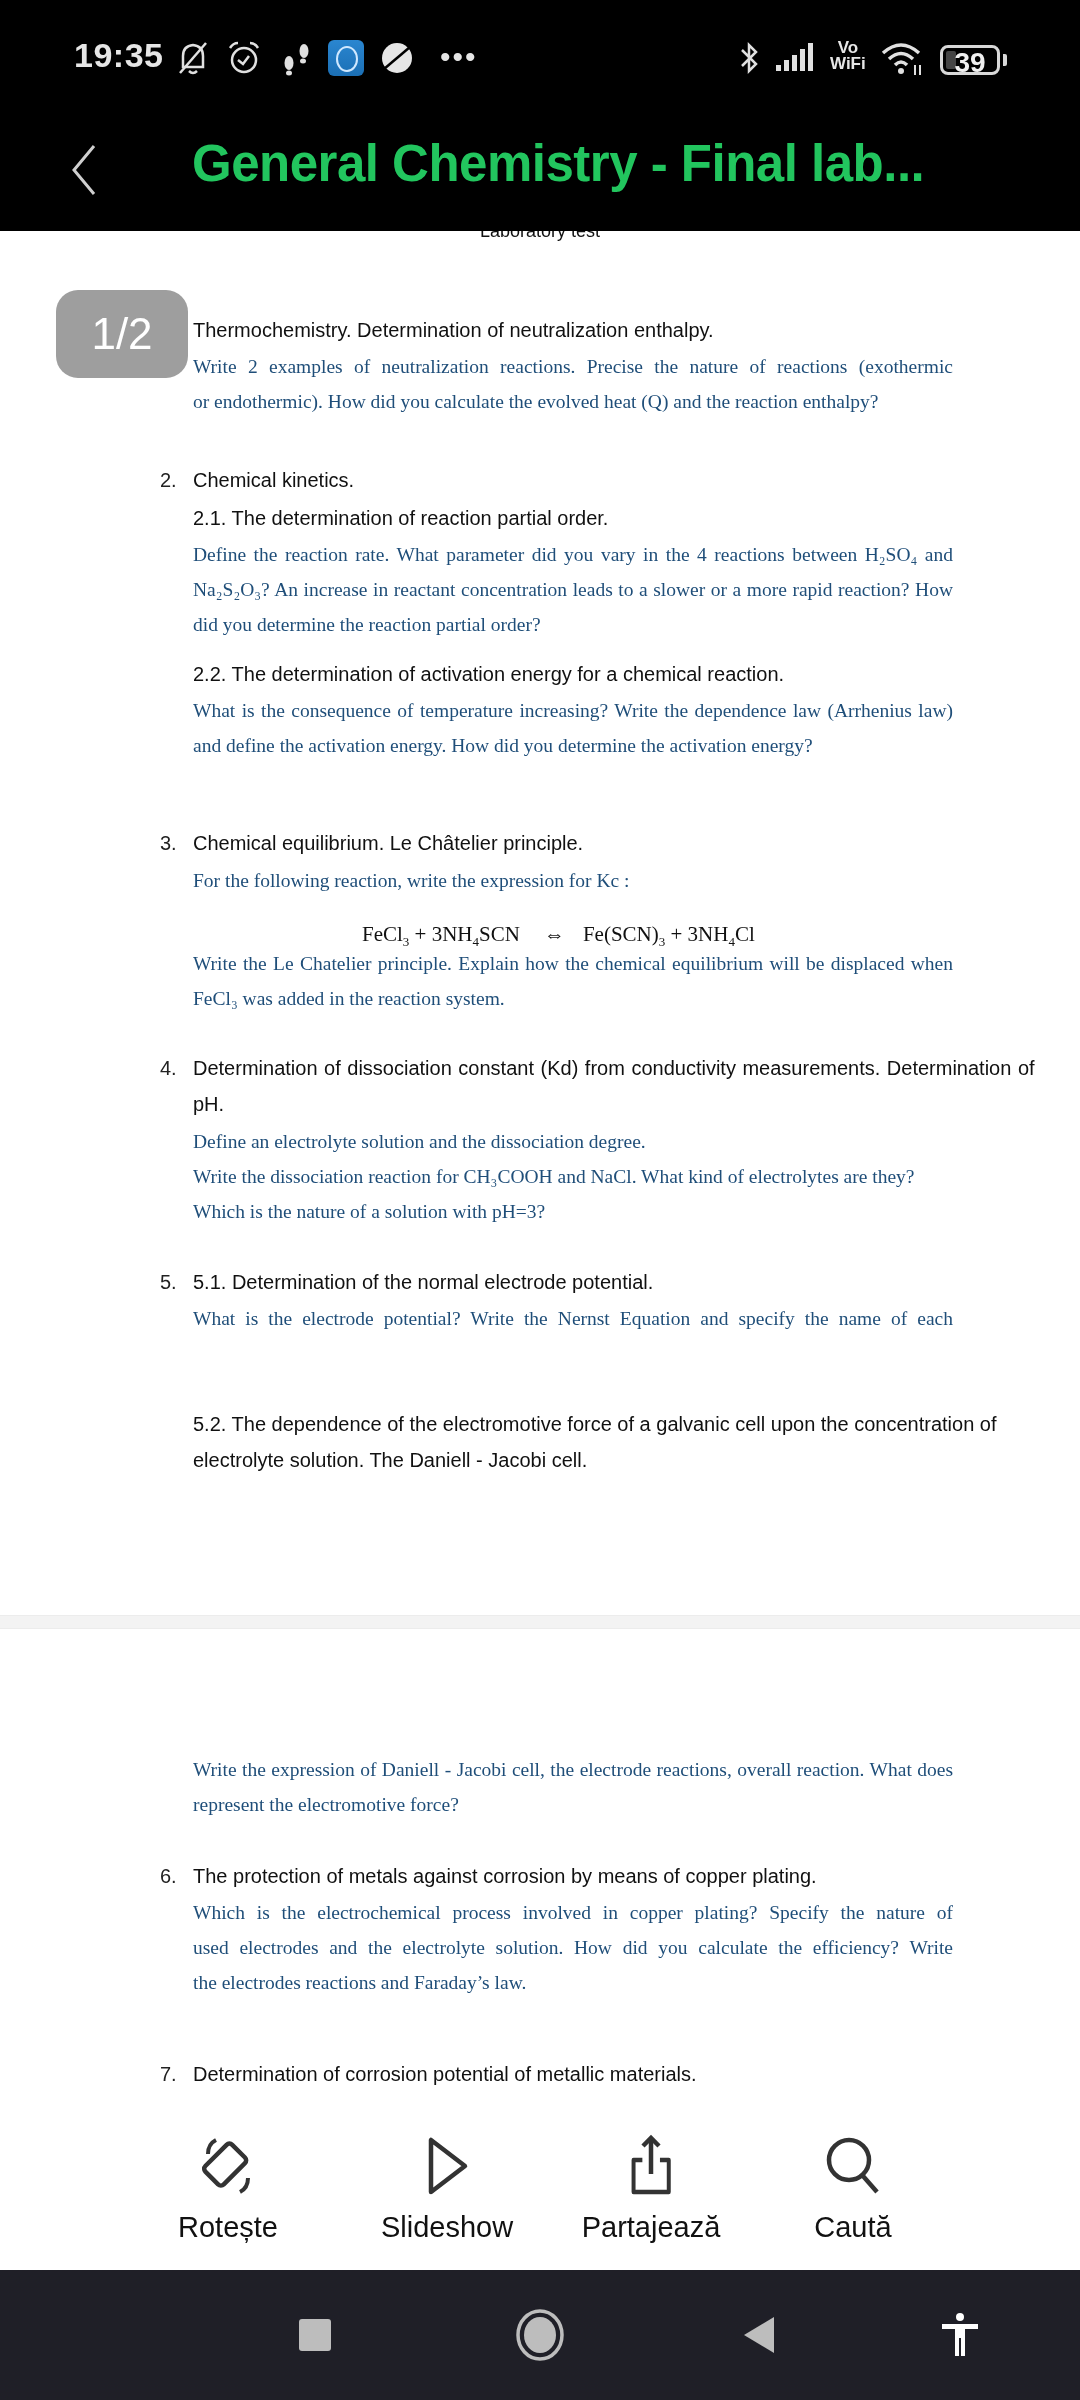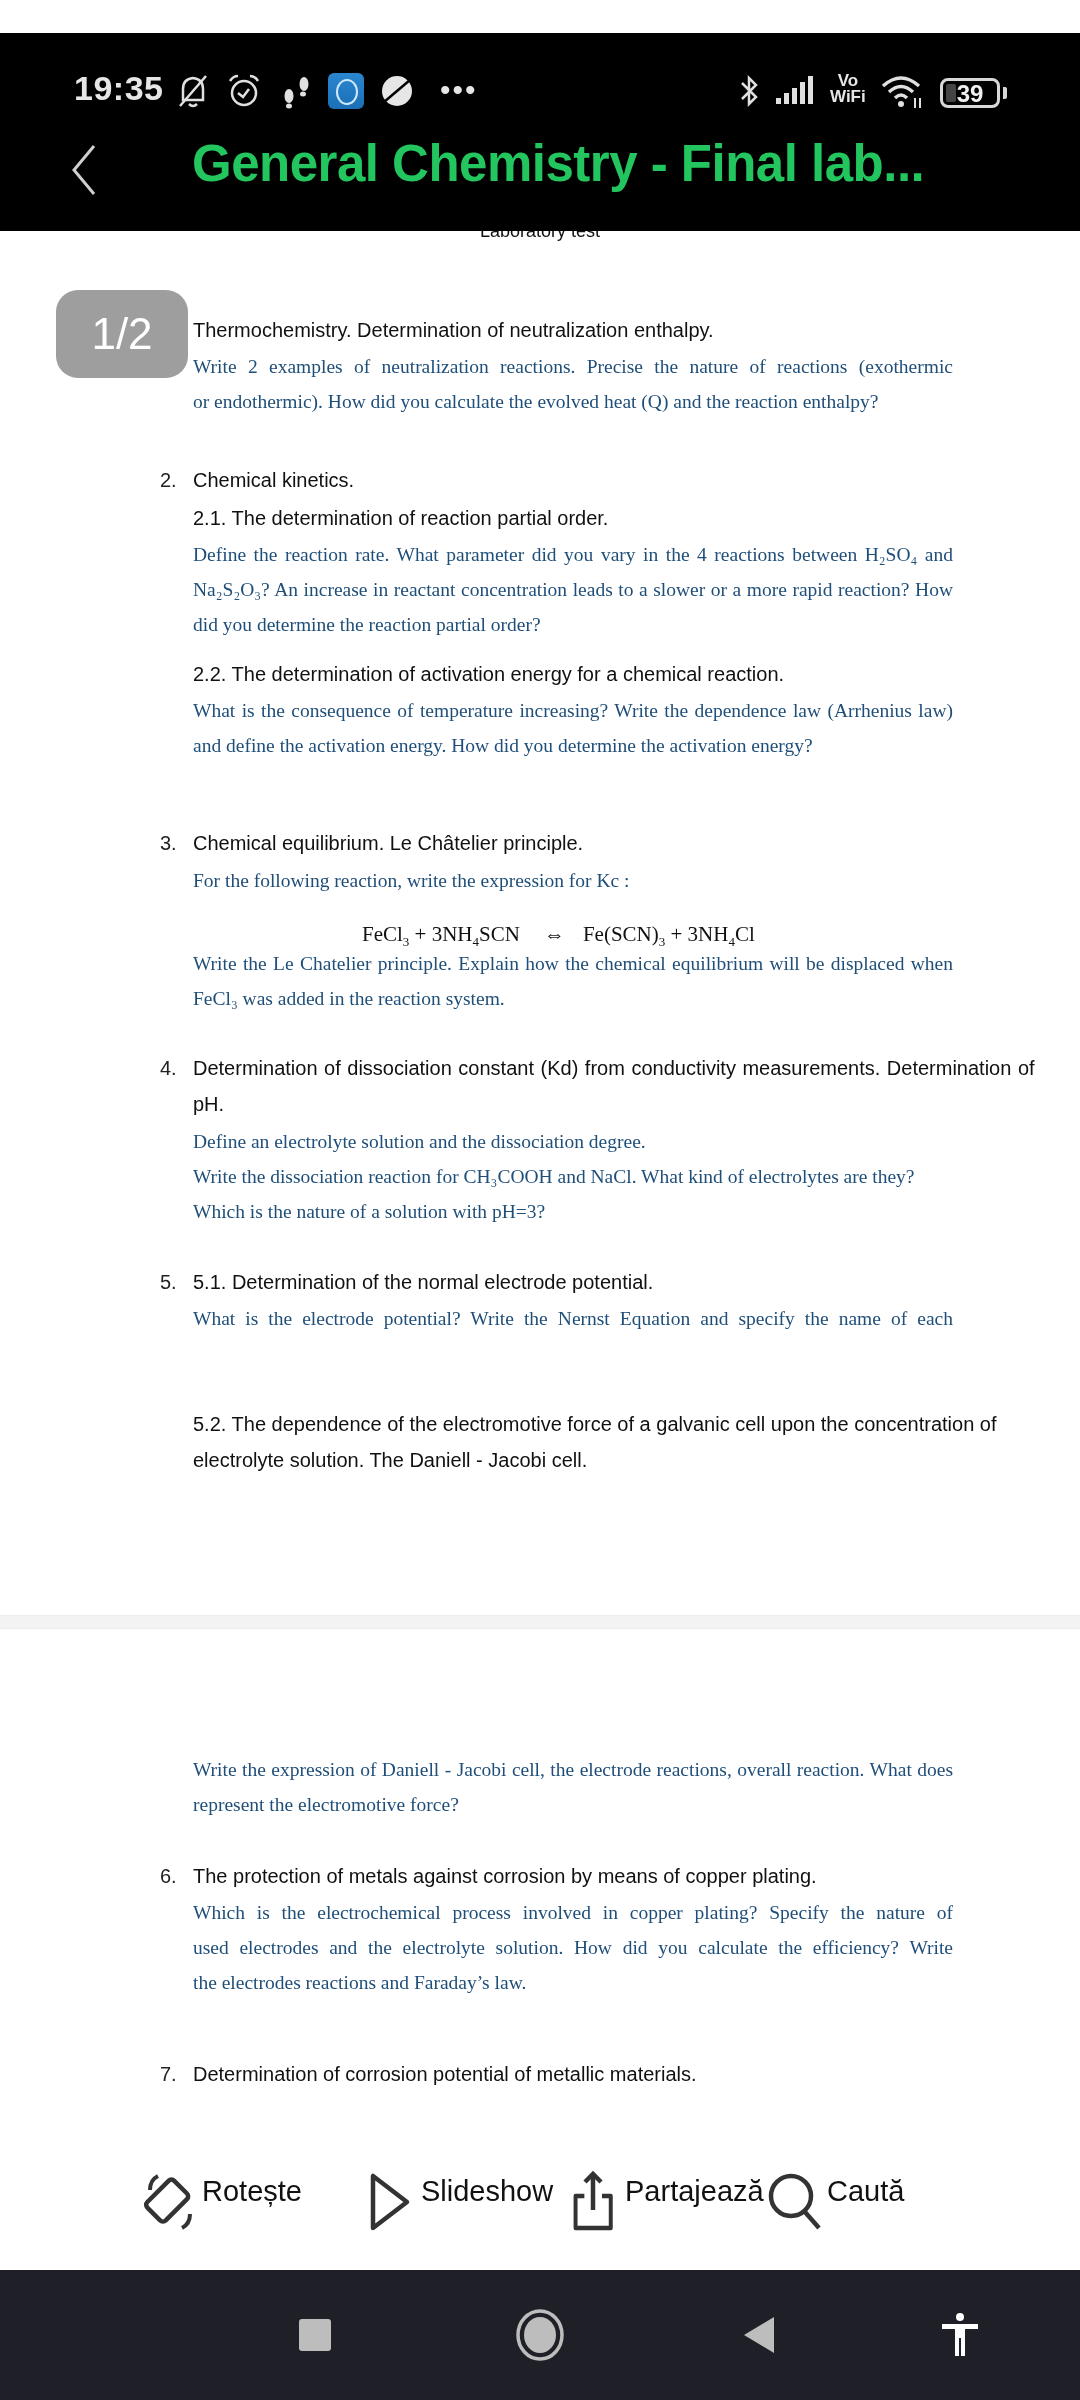--- a/index.html
+++ b/index.html
@@ -1,30 +1,30 @@
 <!DOCTYPE html>
 <html><head>
 <meta charset="utf-8">
 <style>
   * { box-sizing: border-box; margin: 0; padding: 0; }
   html, body { width: 1080px; height: 2400px; overflow: hidden; background: #ffffff; }
   body { position: relative; font-family: "Liberation Sans", sans-serif; }
 
   
-  .status-bar { position: absolute; left: 0; top: 0; width: 1080px; height: 120px; background: #000; color: #e6e6e6; margin-top: 33px; }
+  .status-bar { position: absolute; left: 0; top: 0; width: 1080px; height: 120px; background: #000; color: #e6e6e6; }
   .sb-time { position: absolute; left: 74px; top: 36px; font-size: 34px; font-weight: bold; letter-spacing: 0.5px; color: #e6e6e6; }
   .sb-icon { position: absolute; top: 38px; height: 40px; display: flex; align-items: center; justify-content: center; }
   .sb-icon svg { display: block; }
   .sb-app { position: absolute; left: 328px; top: 40px; width: 36px; height: 36px; border-radius: 6px; background: linear-gradient(180deg,#2a86d0,#1b6fb5); }
   .sb-app::after { content: ""; position: absolute; left: 8px; top: 6px; width: 18px; height: 22px; border: 2px solid #cfe8ff; border-radius: 50%; }
   .sb-dots { position: absolute; left: 440px; top: 40px; font-size: 30px; letter-spacing: 2px; color: #e6e6e6; }
   .sb-vowifi { position: absolute; left: 830px; top: 40px; font-size: 17px; line-height: 16px; font-weight: bold; color: #e6e6e6; text-align: center; }
   .battery { position: absolute; left: 940px; top: 45px; width: 60px; height: 30px; border: 3px solid #d8d8d8; border-radius: 8px; }
   .battery-fill { position: absolute; left: 3px; top: 3px; width: 10px; height: 18px; background: #444; border-radius: 2px; }
-  .battery-text { position: absolute; left: 0; right: 0; top: -1px; text-align: center; font-size: 24px; font-weight: bold; color: #f0f0f0; }
+  .battery-text { position: absolute; left: 0; right: 0; top: -1px; text-align: center; font-size: 28px; font-weight: bold; color: #f0f0f0; }
   .battery-tip { position: absolute; left: 1003px; top: 54px; width: 4px; height: 12px; background: #d8d8d8; border-radius: 0 2px 2px 0; }
 
   
   .app-header { position: absolute; left: 0; top: 120px; width: 1080px; height: 111px; background: #000; }
   .back-btn { position: absolute; left: 68px; top: 10px; width: 50px; height: 80px; display: flex; align-items: center; }
   .doc-title { position: absolute; left: 192px; top: 14px; font-size: 51px; font-weight: bold; color: #22c55e; letter-spacing: -0.5px; white-space: nowrap; }
 
   
   .doc { position: absolute; left: 0; top: 231px; width: 1080px; height: 1870px; background: #ffffff; overflow: hidden; }
   .page-peek { position: absolute; left: 0; top: -10px; width: 1080px; text-align: center; font-size: 18px; color: #111; }
@@ -38,21 +38,21 @@
   .q .line.last { text-align-last: left; }
   .eq { position: absolute; left: 362px; font-family: "Liberation Serif", serif; font-size: 21px; color: #111; white-space: nowrap; }
   .eq sub { font-size: 13px; }
   .eq .arrow { display: inline-block; margin: 0 18px 0 24px; }
 
   
   .page-badge { position: absolute; left: 56px; top: 290px; width: 132px; height: 88px; background: #9e9e9e; border-radius: 22px; color: #fff; font-size: 44px; display: flex; align-items: center; justify-content: center; z-index: 5; }
 
   
   .toolbar { position: absolute; left: 0; top: 2101px; width: 1080px; height: 169px; background: #ffffff; }
-  .tb-item { position: absolute; top: 0; width: 180px; height: 169px; display: flex; flex-direction: row; align-items: center; }
+  .tb-item { position: absolute; top: 0; width: 180px; height: 169px; display: flex; flex-direction: column; align-items: center; }
   .tb-icon { margin-top: 32px; height: 66px; display: flex; align-items: center; justify-content: center; }
   .tb-label { margin-top: 12px; font-size: 29px; color: #111; }
 
   
   .navbar { position: absolute; left: 0; top: 2270px; width: 1080px; height: 130px; background: #1f1f27; }
   .nav-btn { position: absolute; top: 40px; height: 50px; display: flex; align-items: center; justify-content: center; }
 </style>
 </head>
 <body>
 

